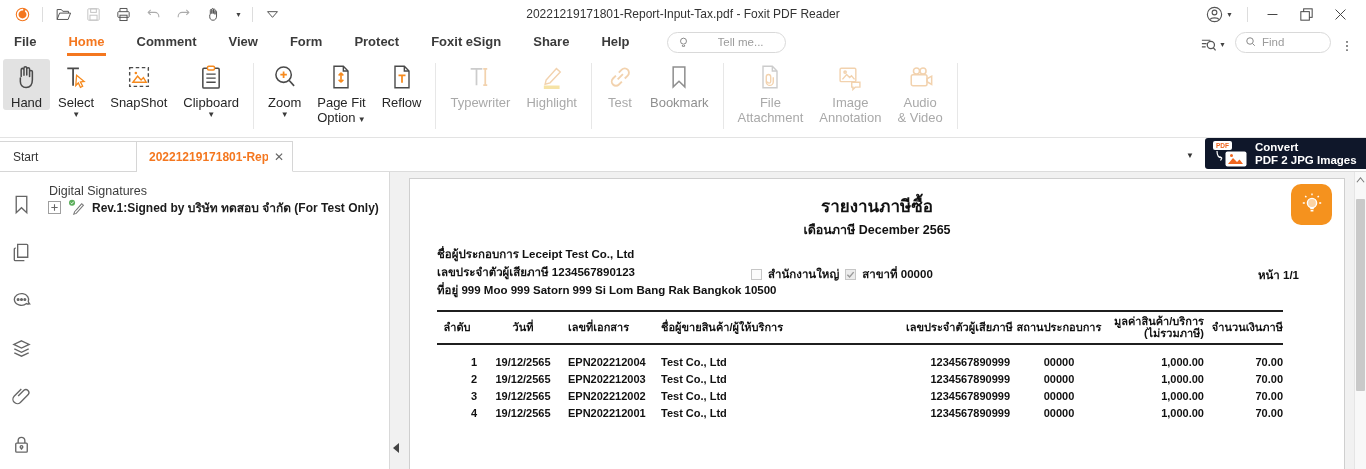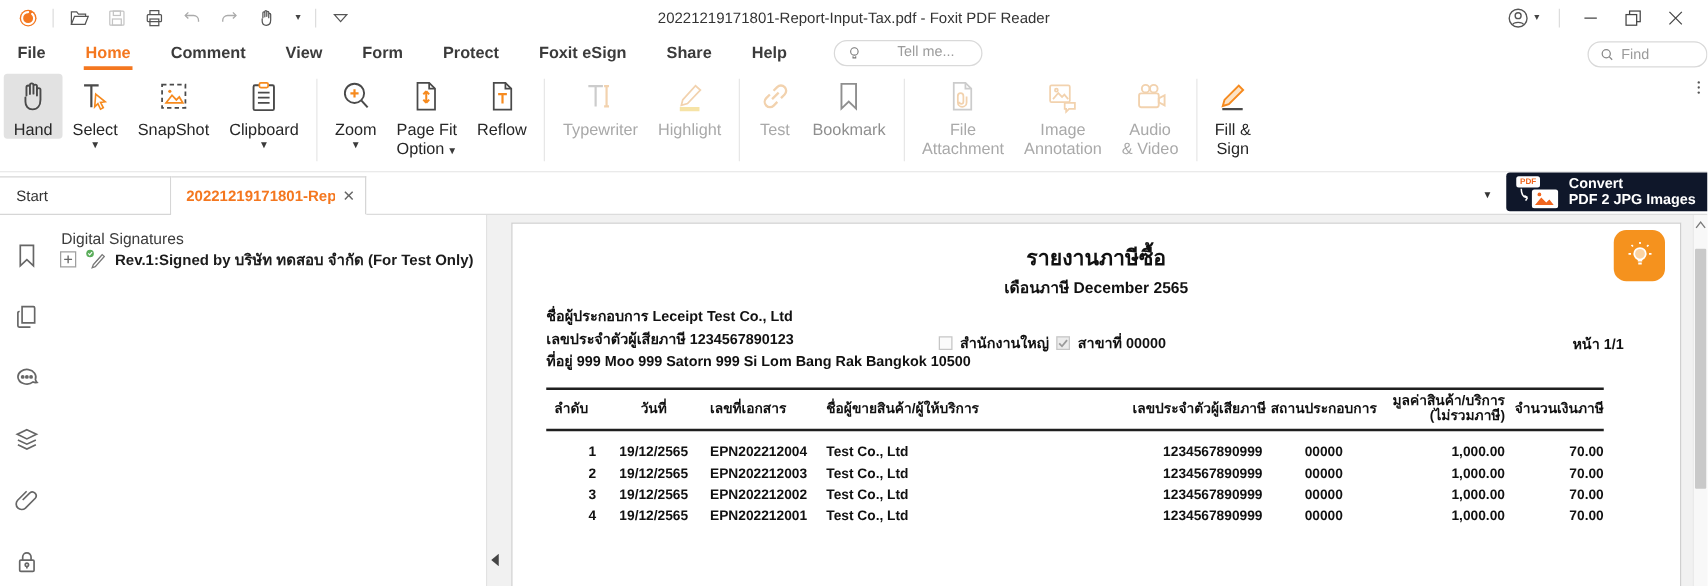--- a/index.html
+++ b/index.html
@@ -18,21 +18,21 @@
 
   
   .menubar { height:28px; display:flex; align-items:center; padding-left:13px; background:#fff; }
   .mitems { display:flex; align-items:center; gap:30px; }
   .mitem { font-size:13px; font-weight:700; color:#3b3b3b; padding:5px 1px 4px; border-bottom:3px solid transparent; cursor:default; }
   .mitem.active { color:#F4771F; border-bottom-color:#F4771F; }
   .pill { display:flex; align-items:center; gap:5px; border:1px solid #d9d9d9; border-radius:11px; height:21px; padding:0 9px; background:#fff; }
   .pill input { border:none; outline:none; width:58px; font-size:11.5px; color:#444; background:transparent; }
   .pill input::placeholder { color:#9b9b9b; }
   .tellme { margin-left:36px;gap:28px; }
-  .mb-right { margin-left:auto; display:flex; align-items:flex-end; gap:9px; padding-right:0;flex-direction:column; }
+  .mb-right { margin-left:auto; display:flex; align-items:flex-end; gap:9px; padding-right:12px; }
 
   
   .ribbon { height:82px; border-bottom:1px solid #e3e3e3; display:flex; align-items:flex-start; padding:3px 0 0 3px; background:#fff; }
   .tool { display:flex; flex-direction:column; align-items:center; padding:4px 8px 0; border-radius:3px; min-width:44px; }
   .tool.active { background:#e2e2e2; }
   .tool svg { width:28px; height:28px; flex:0 0 auto; }
   .tlabel { font-size:13px; color:#262626; line-height:15px; text-align:center; white-space:nowrap; }
   .tool.disabled .tlabel { color:#a9a9a9; }
   .caret { font-size:8px; color:#3a3a3a; line-height:9px; }
   .rsep { width:1px; background:#e7e7e7; align-self:stretch; margin:4px 6px 8px; }
@@ -369,28 +369,20 @@
           <circle cx="14.6" cy="6.8" r="2.6"></circle>
           <rect x="4.5" y="10" width="13.5" height="9.5" rx="1.5"></rect>
           <path d="M18 13.5l4-2.2v7l-4-2.2z"></path>
         </svg></span>
     <span class="tlabel">Audio</span>
     <span class="tlabel">&amp; Video</span>
   </div>
 
   <div class="rsep"></div>
 
-  <div class="tool">
-    <span><svg viewBox="0 0 24 24" fill="none">
-          <path d="M6.5 14.5L16.3 4.7l3 3L9.5 17.5l-4.2 1.2z" stroke="#F68A1E" stroke-width="1.3" fill="#fce3c6"></path>
-          <path d="M5 20.8h14" stroke="#4a4a4a" stroke-width="1.5"></path>
-        </svg></span>
-    <span class="tlabel">Fill &amp;</span>
-    <span class="tlabel">Sign</span>
-  </div>
 </div>
 
 <div class="tabbar">
   <div class="tab start">
     <span>Start</span>
   </div>
   <div class="tab doc">
     <span class="doclabel">20221219171801-Report...</span>
     <span class="tab-close">✕</span>
   </div>

